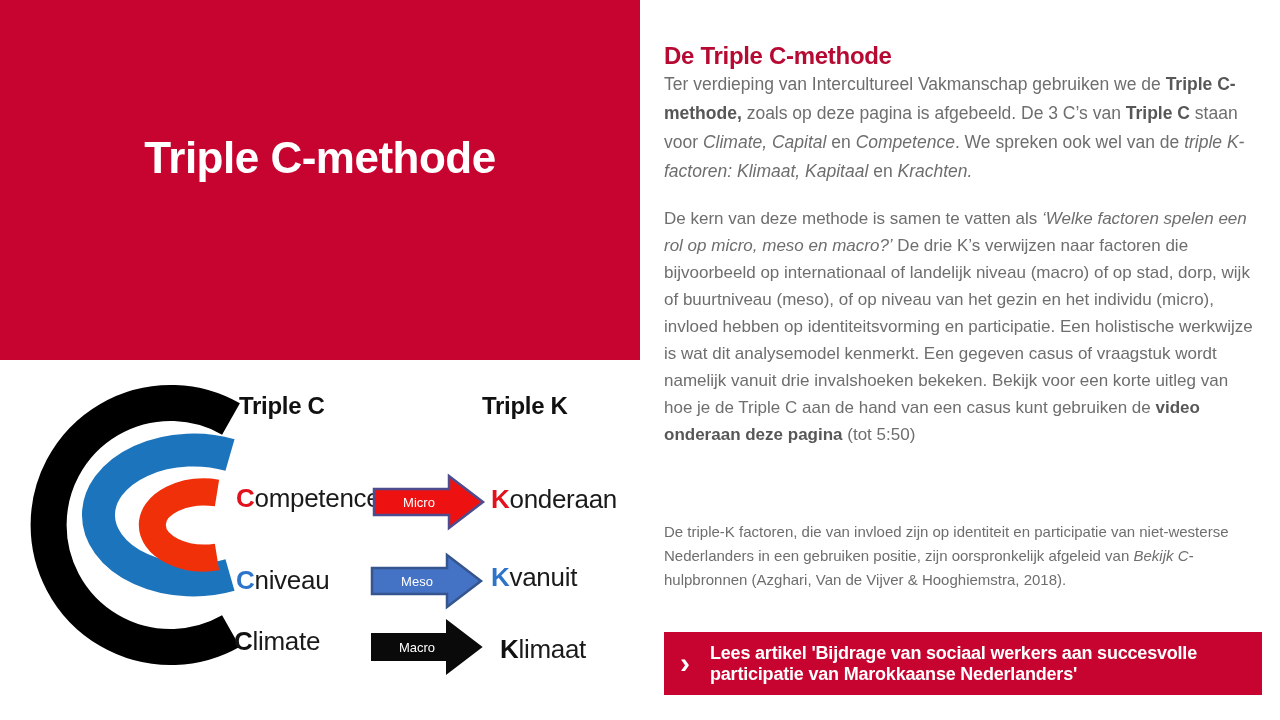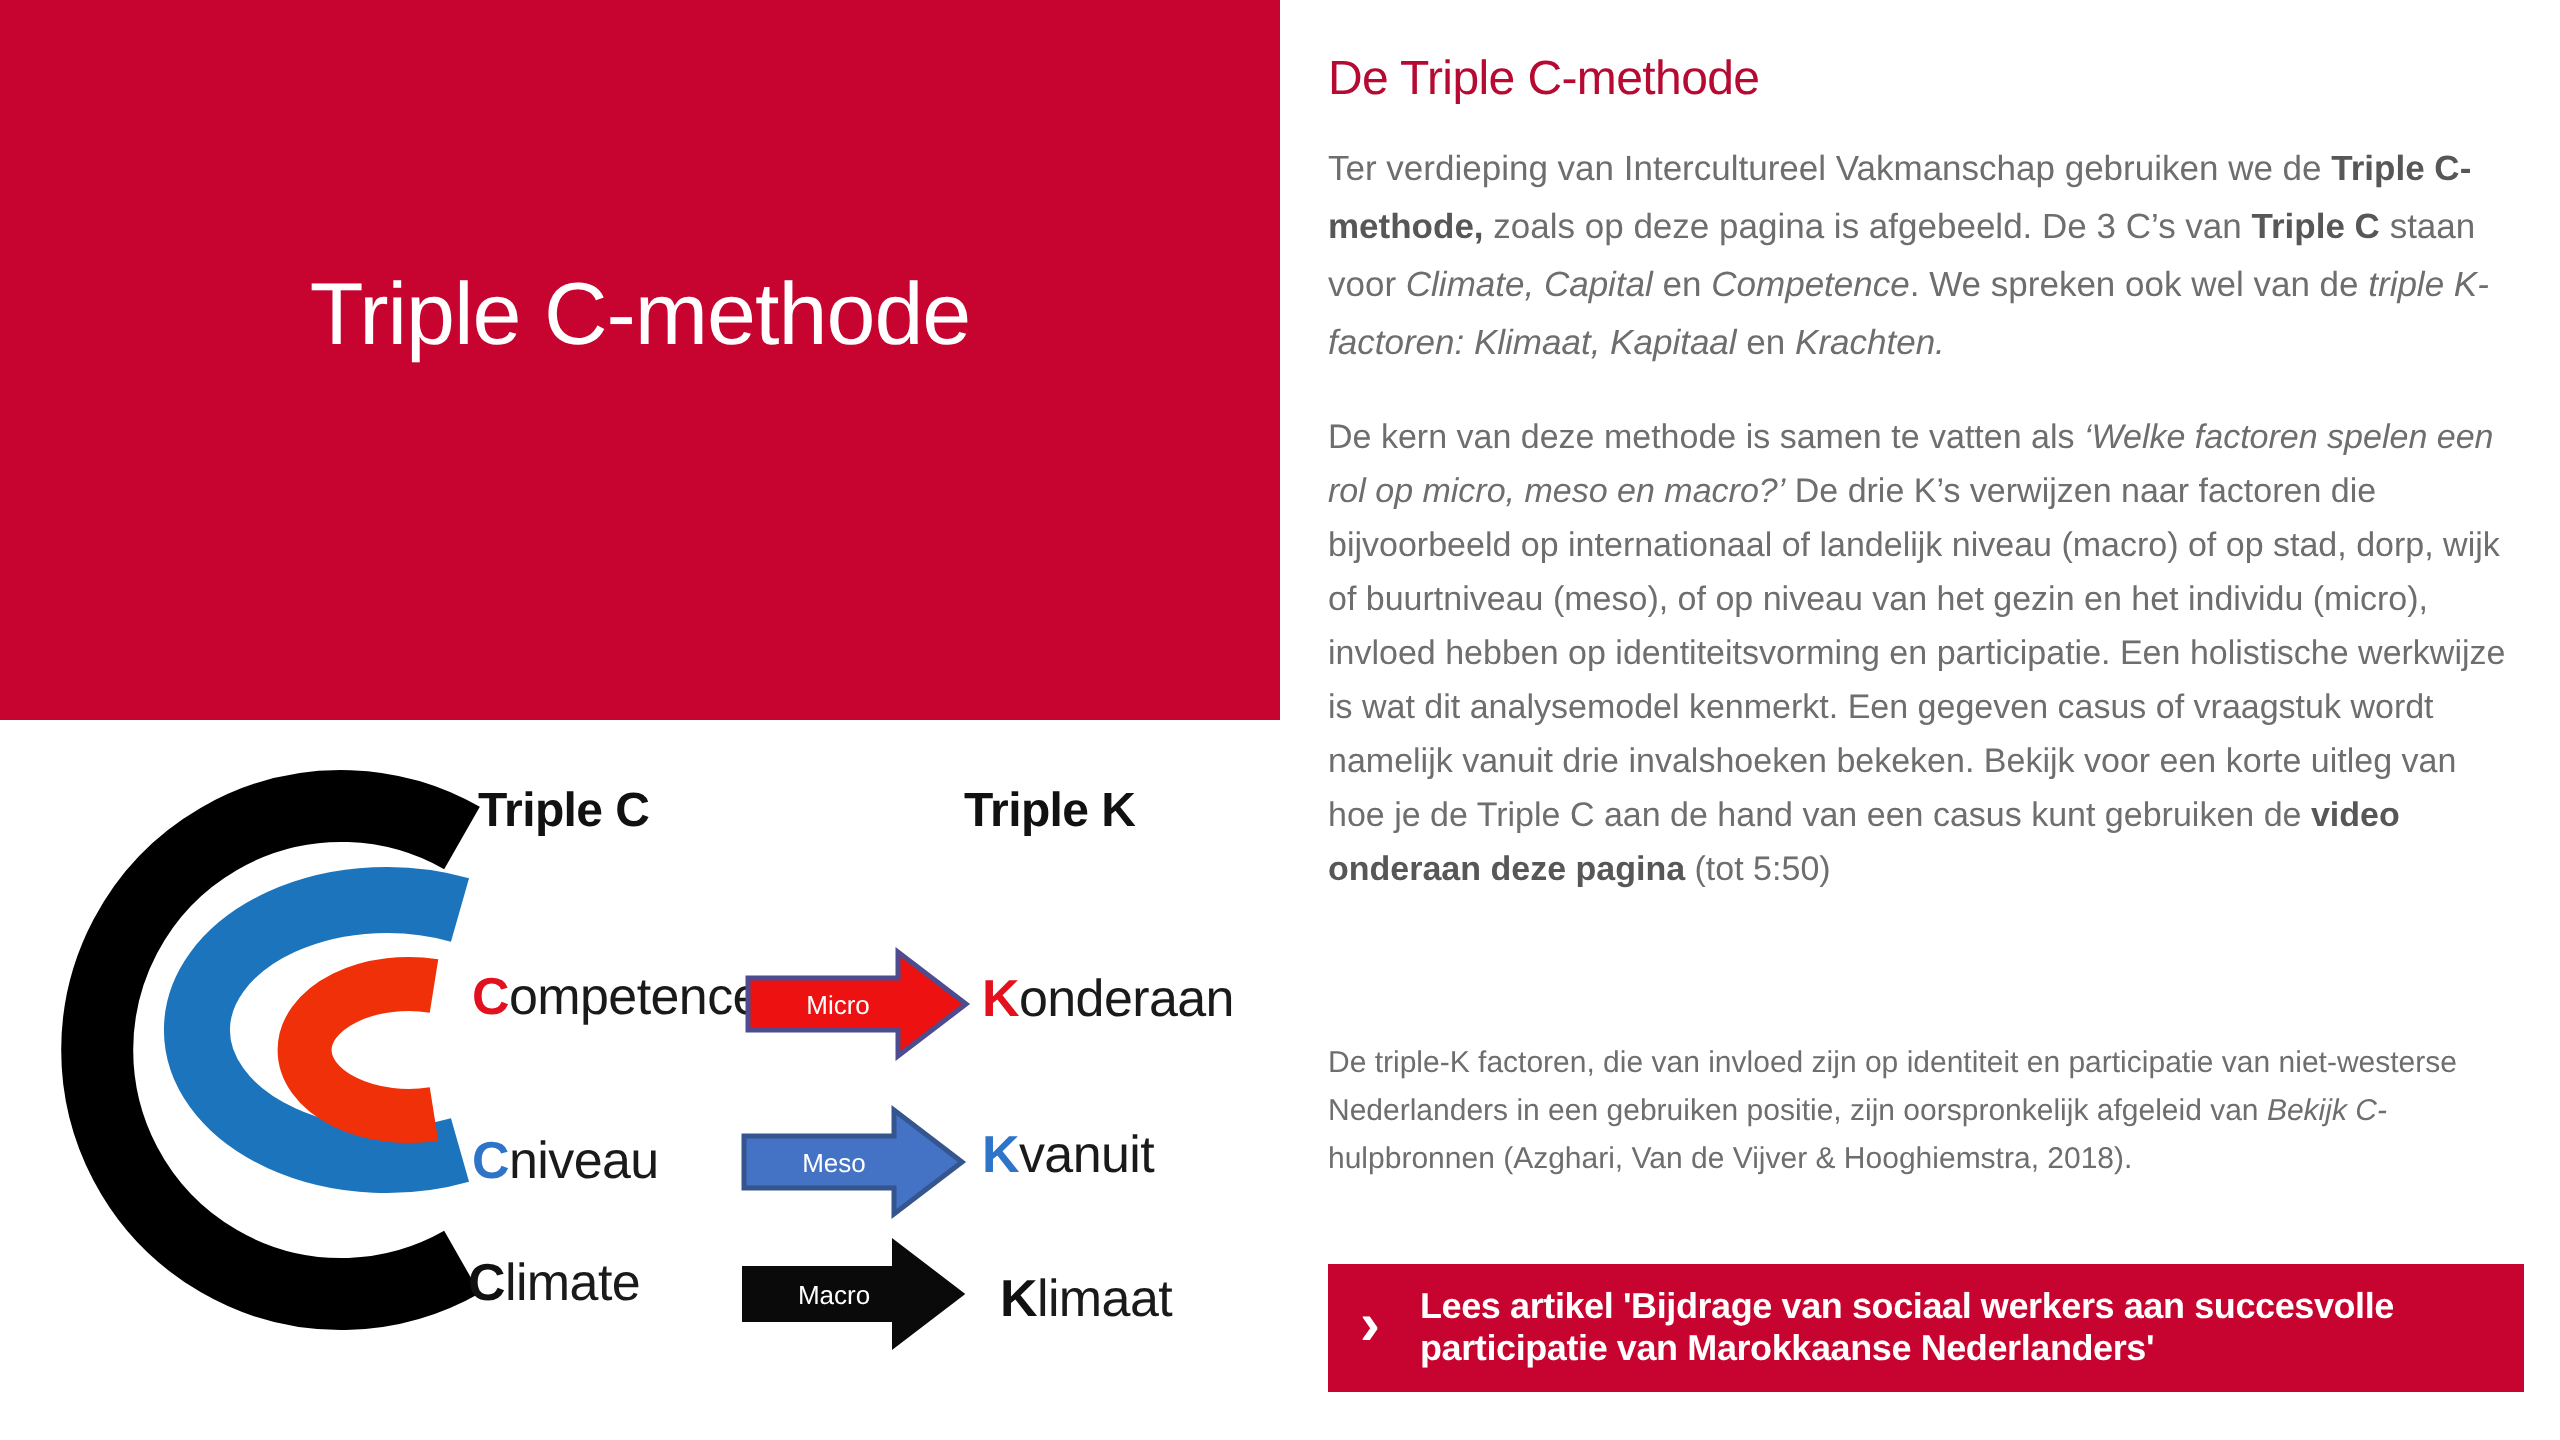--- a/index.html
+++ b/index.html
@@ -4,34 +4,34 @@
 <style>
   * { margin:0; padding:0; box-sizing:border-box; }
   html,body { width:1280px; height:720px; background:#ffffff; overflow:hidden; }
   .page { position:relative; width:1280px; height:720px; background:#fff;
           font-family:"Liberation Sans", sans-serif; }
 
   
   .left-pane { position:absolute; left:0; top:0; width:640px; height:720px; }
   .banner { position:absolute; left:0; top:0; width:640px; height:360px; }
   .banner-title { position:absolute; top:133px; left:0; width:100%; text-align:center;
-                  color:#fff; font-size:44px; font-weight:400; letter-spacing:-0.5px; }
+                  color:#fff; font-size:44px; font-weight:700; letter-spacing:-0.5px; }
   .diagram { position:absolute; left:0; top:360px; width:640px; height:360px; background:#fff; }
   .cshapes { position:absolute; left:0; top:0; }
   .dg-header { position:absolute; font-size:24px; font-weight:700; color:#111;
                white-space:nowrap; line-height:1.1; letter-spacing:-0.3px; }
   .dg-label { position:absolute; font-size:26px; color:#1a1a1a; white-space:nowrap;
               line-height:1.05; letter-spacing:-0.3px; }
   .dg-label .init { font-weight:700; }
   .arrow { position:absolute; overflow:visible; }
   .arrow text { fill:#ffffff; font-size:13px; font-family:"Liberation Sans", sans-serif; }
 
   
   .right-pane { position:absolute; left:664px; top:0; width:598px; height:720px; }
-  .h1 { position:absolute; top:26px; left:0; font-size:24px; font-weight:400;
+  .h1 { position:absolute; top:42px; left:0; font-size:24px; font-weight:700;
         letter-spacing:-0.3px; white-space:nowrap; }
   .h2 { position:absolute; top:484px; left:0; font-size:21px; font-weight:700;
         letter-spacing:-0.3px; white-space:nowrap; }
   .p  { position:absolute; left:0; color:#6e6e6e; }
   .p1 { top:70px;  width:588px; font-size:17.5px; line-height:29px; }
   .p2 { top:205px; width:596px; font-size:17px;   line-height:27px; }
   .p3 { top:520px; width:592px; font-size:15px;   line-height:24px; }
   .rich-b { font-weight:700; color:#575757; }
   .rich-i { font-style:italic; }
   .cta { position:absolute; top:632px; left:0; width:598px; min-height:63px; display:block;

